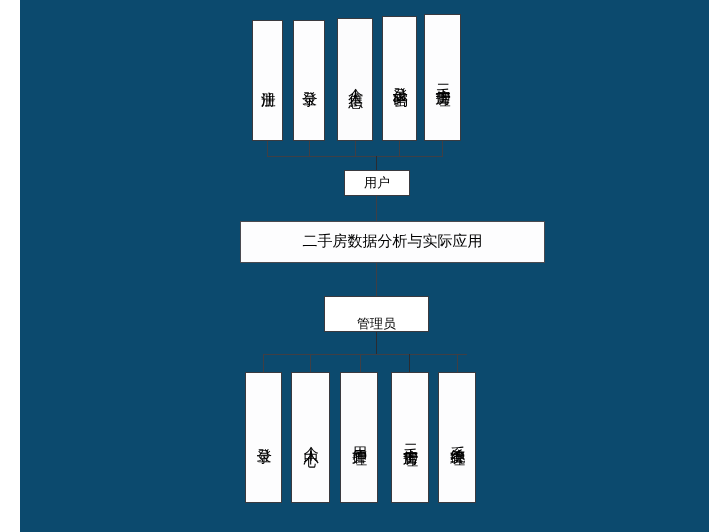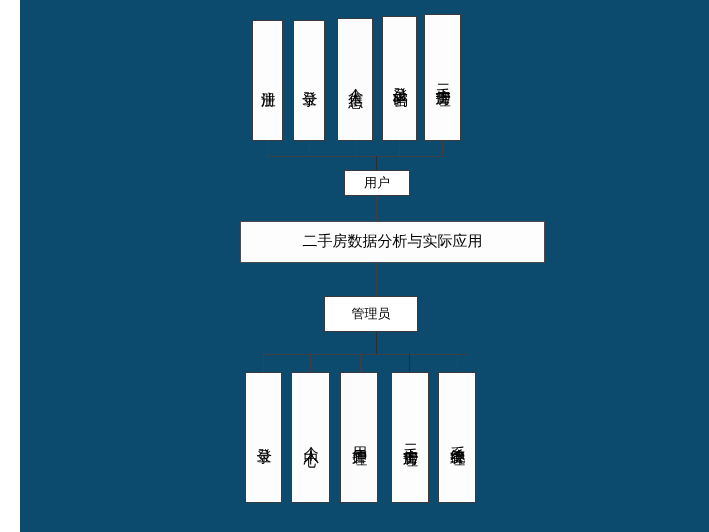--- a/index.html
+++ b/index.html
@@ -114,21 +114,21 @@
   </div>
 
   <div class="line v-line" style="left:356px; top:196px; height:25px;"></div>
 
   <div class="node horizontal root" style="left:220px; top:221px; width:305px; height:42px;">
     <span class="label">二手房数据分析与实际应用</span>
   </div>
 
   <div class="line v-line" style="left:356px; top:263px; height:33px;"></div>
 
-  <div class="node horizontal role" style="left:304px; top:296px; width:94px; height:36px;">
+  <div class="node horizontal role" style="left:304px; top:296px; width:105px; height:36px;align-items:flex-end;">
     <span class="label">管理员</span>
   </div>
 
   <div class="line v-line thick" style="left:356px; top:332px; height:22px;"></div>
   <div class="line h-line" style="left:243px; top:354px; width:204px;"></div>
 
   <div class="line v-line" style="left:243px; top:354px; height:18px;"></div>
   <div class="line v-line" style="left:290px; top:354px; height:18px;"></div>
   <div class="line v-line" style="left:340px; top:354px; height:18px;"></div>
   <div class="line v-line thick" style="left:389px; top:354px; height:18px;"></div>

